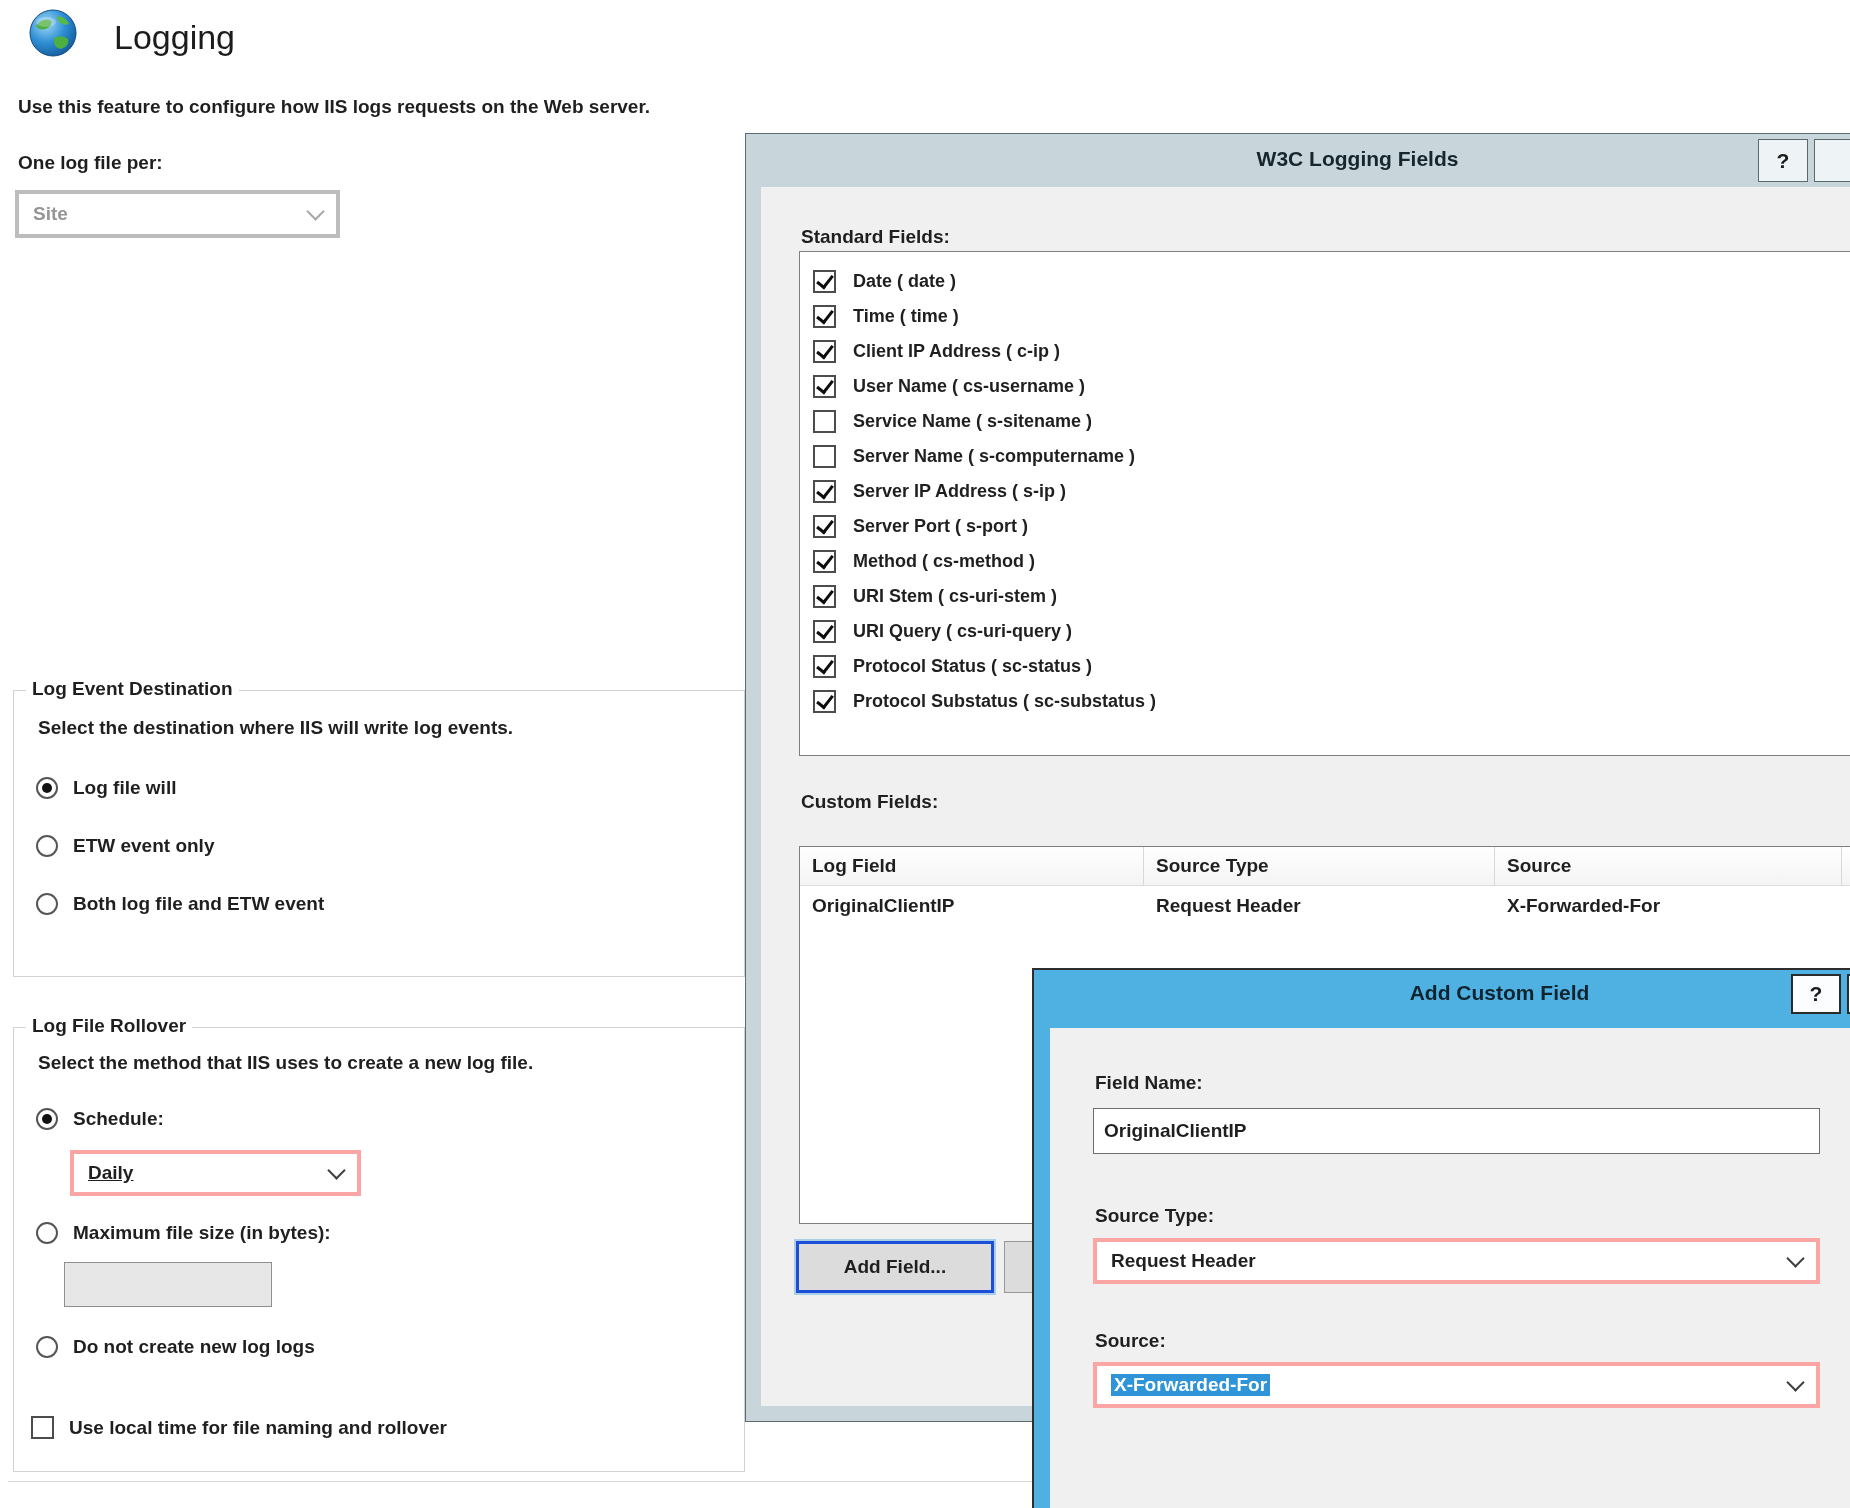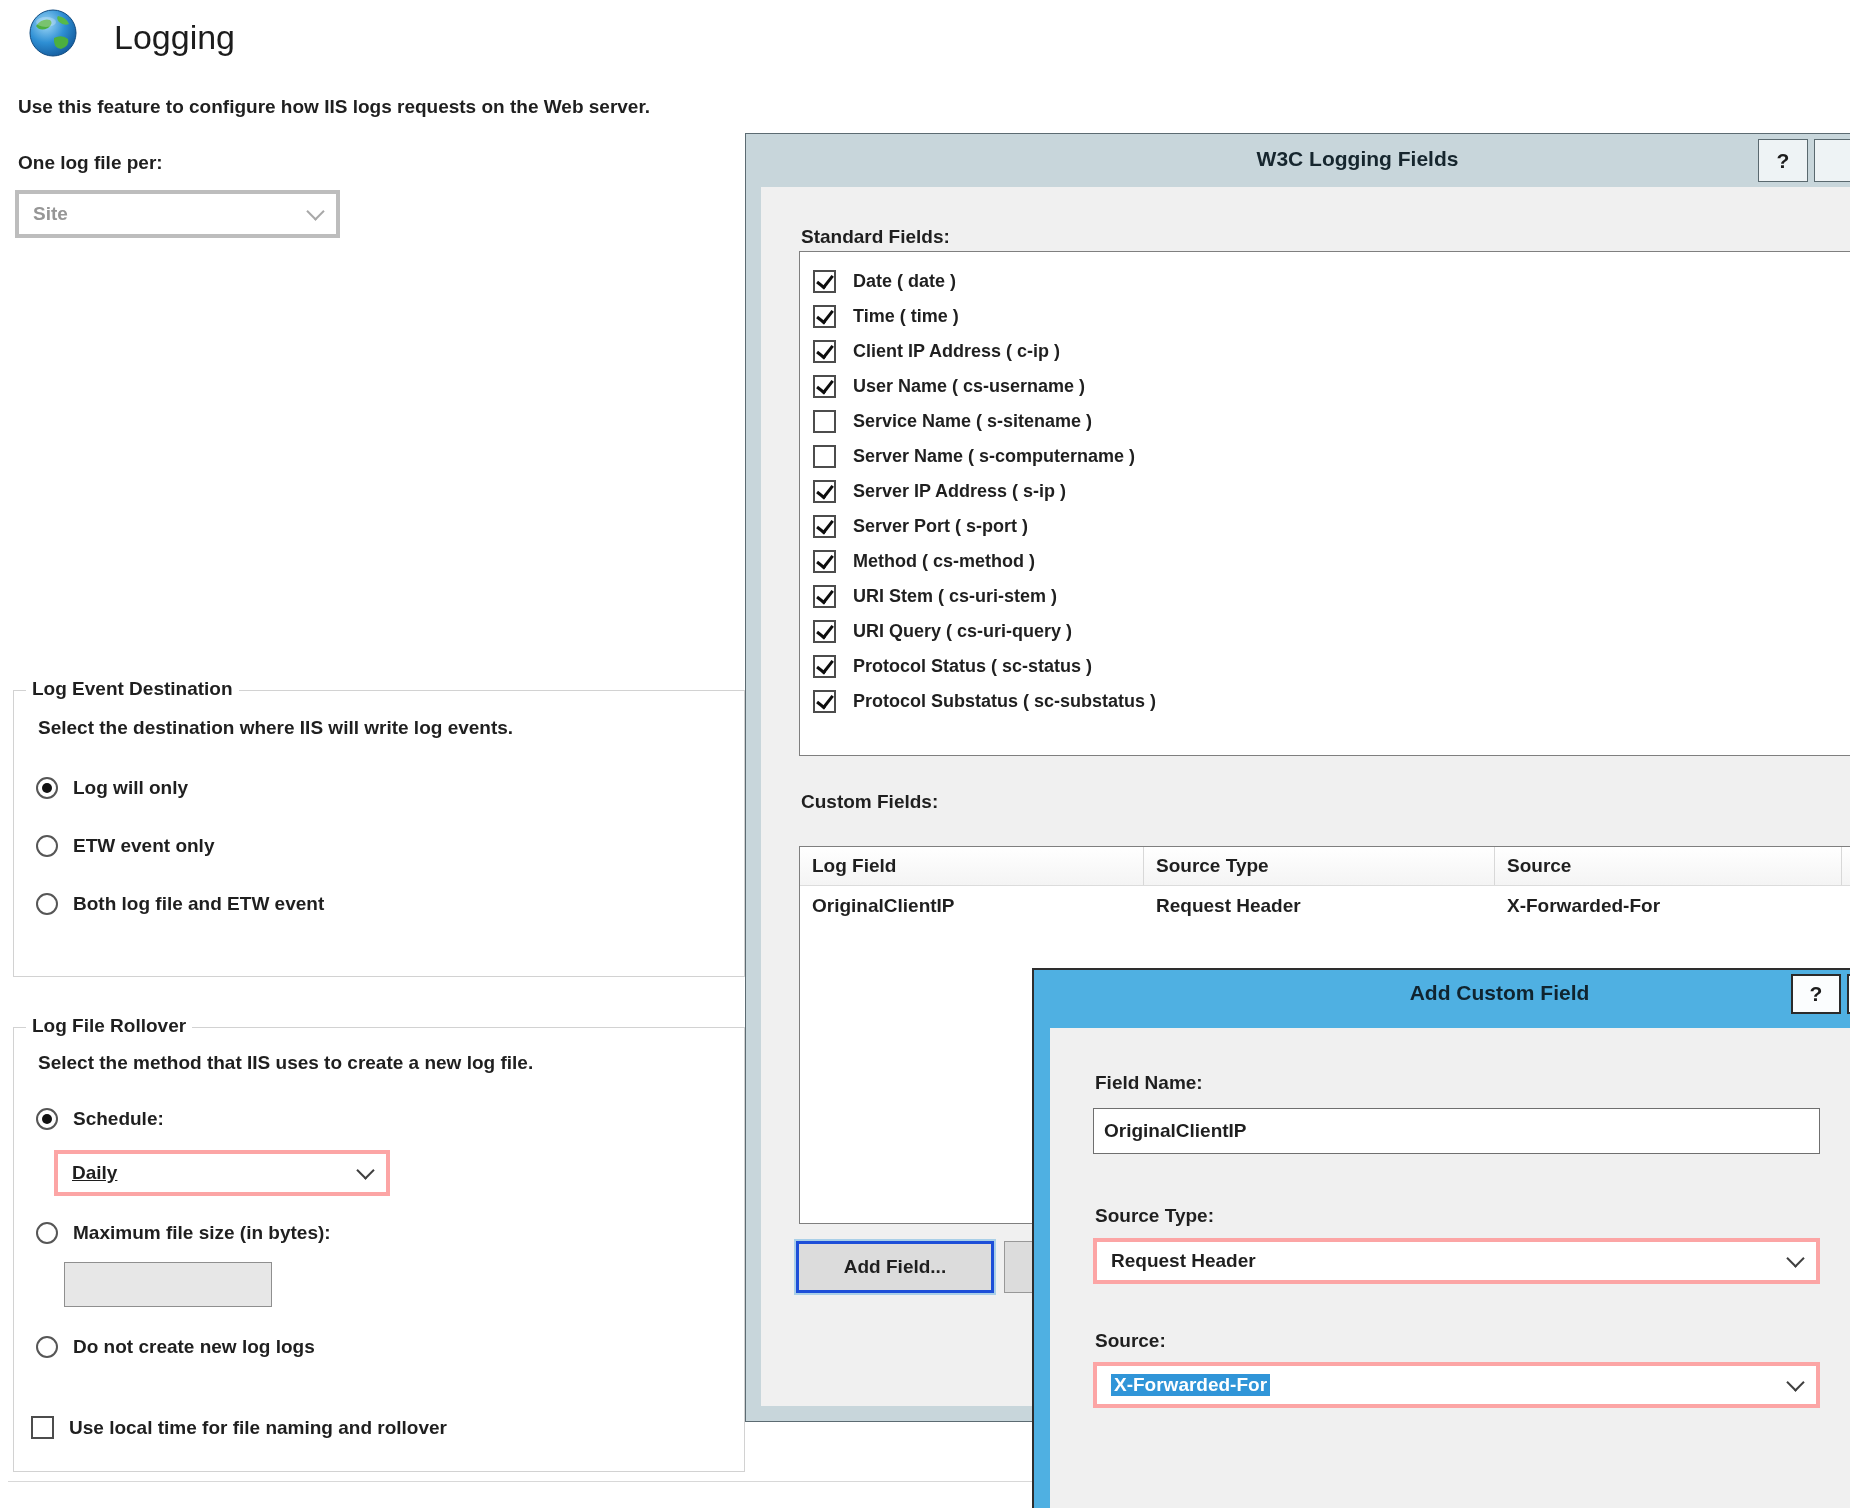--- a/index.html
+++ b/index.html
@@ -106,40 +106,40 @@
     <span class="ctext">Site</span>
     <span class="chev"></span>
   </div>
 
 
   <div class="groupbox" style="left:13px;top:690px;width:730px;height:285px;">
     <span class="group-title">Log Event Destination</span>
     <span class="abs lbl" style="left:24px;top:26px;">Select the destination where IIS will write log events.</span>
     <div class="optrow" style="left:22px;top:86px;">
       <span class="radio on"></span>
-      <span class="lbl">Log will only</span>
+      <span class="lbl">Log file will</span>
     </div>
     <div class="optrow" style="left:22px;top:144px;">
       <span class="radio"></span>
       <span class="lbl">ETW event only</span>
     </div>
     <div class="optrow" style="left:22px;top:202px;">
       <span class="radio"></span>
       <span class="lbl">Both log file and ETW event</span>
     </div>
   </div>
 
   <div class="groupbox" style="left:13px;top:1027px;width:730px;height:443px;">
     <span class="group-title">Log File Rollover</span>
     <span class="abs lbl" style="left:24px;top:24px;">Select the method that IIS uses to create a new log file.</span>
     <div class="optrow" style="left:22px;top:80px;">
       <span class="radio on"></span>
       <span class="lbl">Schedule:</span>
     </div>
-    <div class="combo" style="left:40px;top:122px;width:336px;height:46px;text-decoration:underline;">
+    <div class="combo" style="left:56px;top:122px;width:291px;height:46px;text-decoration:underline;">
       <span class="ctext">Daily</span>
       <span class="chev"></span>
     </div>
     <div class="optrow" style="left:22px;top:194px;">
       <span class="radio"></span>
       <span class="lbl">Maximum file size (in bytes):</span>
     </div>
     <input class="tinput disabled" style="left: 50px; top: 234px; width: 208px; height: 45px;" value="">
     <div class="optrow" style="left:22px;top:308px;">
       <span class="radio"></span>

